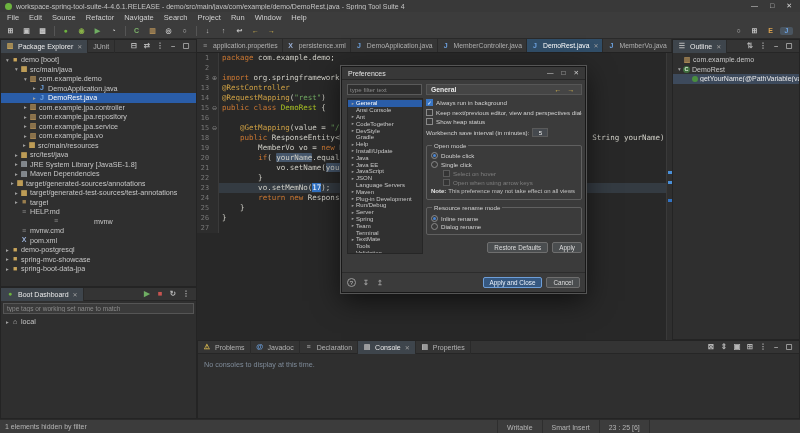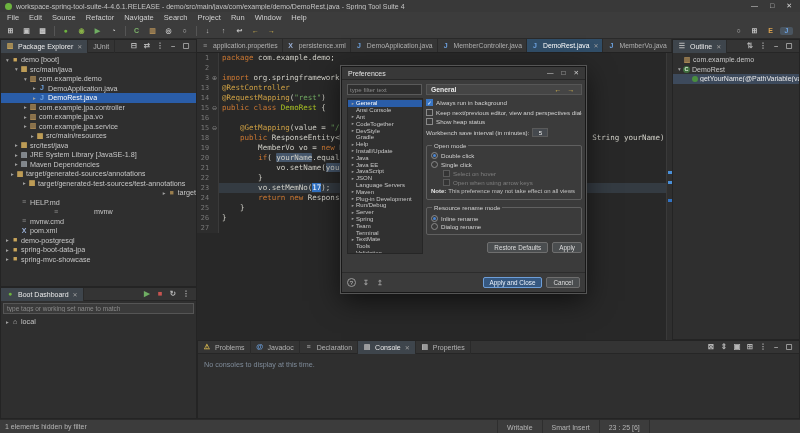--- a/index.html
+++ b/index.html
@@ -211,28 +211,33 @@
         <span class="tlabel">DemoRest.java</span>
       </div>
       <div class="trow" style="padding-left: 21px;">
         <span class="chev">▸</span>
         <span class="ti i-package" style="color: rgb(176, 141, 87);">▥</span>
         <span class="tlabel">com.example.jpa.controller</span>
       </div>
       <div class="trow" style="padding-left: 21px;">
         <span class="chev">▸</span>
         <span class="ti i-package" style="color: rgb(176, 141, 87);">▥</span>
-        <span class="tlabel">com.example.jpa.vo</span>
+        <span class="tlabel">com.example.jpa.repository</span>
       </div>
       <div class="trow" style="padding-left: 21px;">
         <span class="chev">▸</span>
         <span class="ti i-package" style="color: rgb(176, 141, 87);">▥</span>
         <span class="tlabel">com.example.jpa.service</span>
       </div>
-      <div class="trow" style="padding-left: 28px;">
+      <div class="trow" style="padding-left: 21px;">
+        <span class="chev">▸</span>
+        <span class="ti i-package" style="color: rgb(176, 141, 87);">▥</span>
+        <span class="tlabel">com.example.jpa.vo</span>
+      </div>
+      <div class="trow" style="padding-left: 20px;">
         <span class="chev">▸</span>
         <span class="ti i-src-folder" style="color: rgb(201, 165, 90);">▦</span>
         <span class="tlabel">src/main/resources</span>
       </div>
       <div class="trow" style="padding-left: 12px;">
         <span class="chev">▸</span>
         <span class="ti i-src-folder" style="color: rgb(201, 165, 90);">▦</span>
         <span class="tlabel">src/test/java</span>
       </div>
       <div class="trow" style="padding-left: 12px;">
@@ -243,26 +248,26 @@
       <div class="trow" style="padding-left: 12px;">
         <span class="chev">▸</span>
         <span class="ti i-library" style="color: rgb(154, 160, 166);">▤</span>
         <span class="tlabel">Maven Dependencies</span>
       </div>
       <div class="trow" style="padding-left: 8px;">
         <span class="chev">▸</span>
         <span class="ti i-src-folder" style="color: rgb(201, 165, 90);">▦</span>
         <span class="tlabel">target/generated-sources/annotations</span>
       </div>
-      <div class="trow" style="padding-left: 20px;">
+      <div class="trow" style="padding-left: 12px;">
         <span class="chev">▸</span>
         <span class="ti i-src-folder" style="color: rgb(201, 165, 90);">▦</span>
         <span class="tlabel">target/generated-test-sources/test-annotations</span>
       </div>
-      <div class="trow" style="padding-left: 12px; justify-content: flex-end;">
+      <div class="trow" style="padding-left: 12px;">
         <span class="chev">▸</span>
         <span class="ti i-folder" style="color: rgb(155, 127, 78);">■</span>
         <span class="tlabel">target</span>
       </div>
       <div class="trow" style="padding-left: 12px;">
         <span class="chev"></span>
         <span class="ti i-file" style="color: rgb(143, 143, 143);">≡</span>
         <span class="tlabel">HELP.md</span>
       </div>
       <div class="trow" style="padding-left: 12px; gap: 32px;">
@@ -281,26 +286,26 @@
         <span class="tlabel">pom.xml</span>
       </div>
       <div class="trow" style="padding-left: 3px;">
         <span class="chev">▸</span>
         <span class="ti i-project" style="color: rgb(201, 165, 90);">■</span>
         <span class="tlabel">demo-postgresql</span>
       </div>
       <div class="trow" style="padding-left: 3px;">
         <span class="chev">▸</span>
         <span class="ti i-project" style="color: rgb(201, 165, 90);">■</span>
+        <span class="tlabel">spring-mvc-showcase</span>
+      </div>
+      <div class="trow" style="padding-left: 3px;">
+        <span class="chev">▸</span>
+        <span class="ti i-project" style="color: rgb(201, 165, 90);">■</span>
         <span class="tlabel">spring-boot-data-jpa</span>
-      </div>
-      <div class="trow" style="padding-left: 3px;">
-        <span class="chev">▸</span>
-        <span class="ti i-project" style="color: rgb(201, 165, 90);">■</span>
-        <span class="tlabel">spring-mvc-showcase</span>
       </div>
     </div>
 </div>
 
 <div id="boot" class="panel">
   <div class="phead">
     <span class="ptab act">
       <span class="ti" style="color:#6db33f">●</span>
       <span>Boot Dashboard</span>
       <span class="closex">✕</span>

